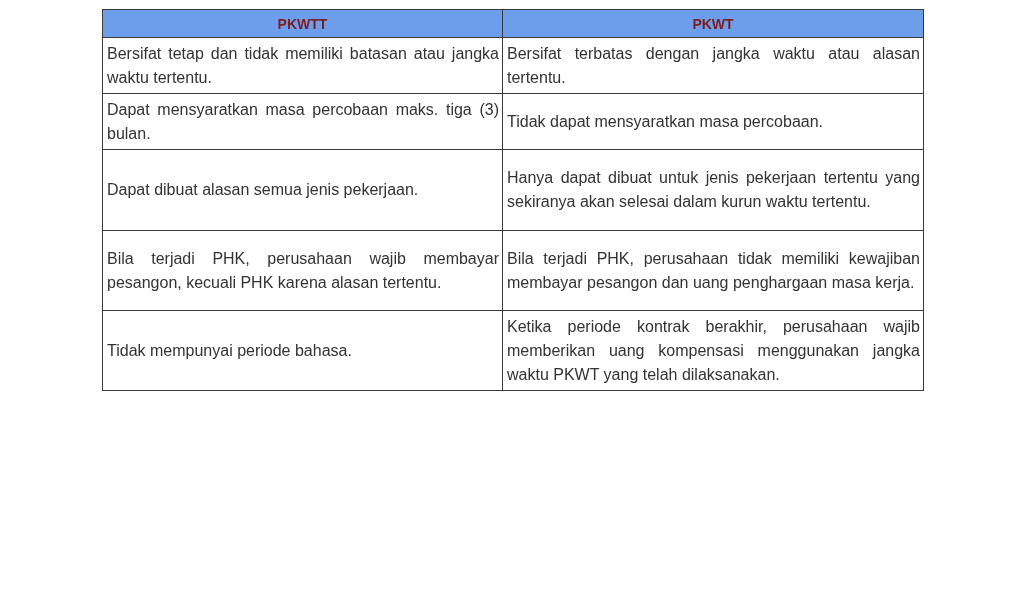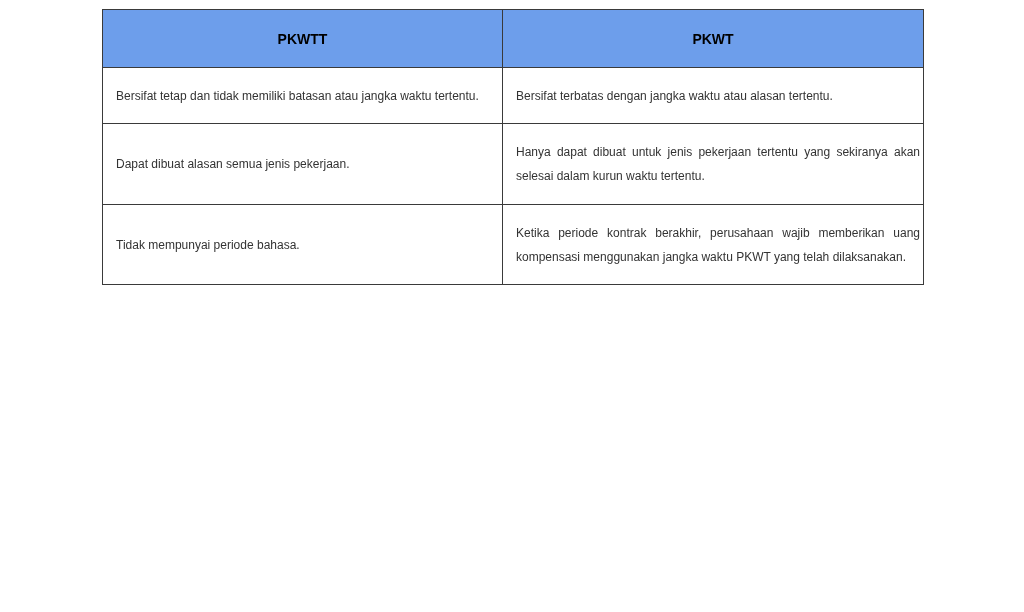--- a/index.html
+++ b/index.html
@@ -1,19 +1,19 @@
 <!DOCTYPE html>
 <html><head>
 <meta charset="utf-8">
 <style>
   html, body { margin:0; padding:0; background:#ffffff; }
   body { width:1024px; height:612px; position:relative; overflow:hidden; font-family:"Liberation Sans", sans-serif; }
   table { position:absolute; left:102px; top:9px; width:821px; border-collapse:collapse; table-layout:fixed; }
-  th, td { border:1.5px solid #3a3a3a; color:#333; font-size:12px; line-height:24px; padding:0 3px 0 13px; text-align:justify; vertical-align:middle; }
-  th { background:#6d9eeb; font-weight:bold; font-size:14px; text-align:center; height:27px; padding:15px; color:#000000; }
+  th, td { border:1.5px solid #3a3a3a; color:#333; font-size:16px; line-height:24px; padding:0 3px 0 4px; text-align:justify; vertical-align:middle; }
+  th { background:#6d9eeb; font-weight:bold; font-size:14px; text-align:center; height:27px; padding:0; color:#7f1d1d; }
   col.c1 { width:400px; } col.c2 { width:421px; }
 </style>
 </head>
 <body>
 
 <table>
   <colgroup>
       <col class="c1">
       <col class="c2">
     </colgroup>
@@ -21,22 +21,30 @@
     <tr>
       <th>PKWTT</th>
       <th>PKWT</th>
     </tr>
   </thead>
   <tbody id="tbody">
       <tr style="height: 56px;">
         <td>Bersifat tetap dan tidak memiliki batasan atau jangka waktu tertentu.</td>
         <td>Bersifat terbatas dengan jangka waktu atau alasan tertentu.</td>
       </tr>
+      <tr style="height: 56px;">
+        <td>Dapat mensyaratkan masa percobaan maks. tiga (3) bulan.</td>
+        <td>Tidak dapat mensyaratkan masa percobaan.</td>
+      </tr>
       <tr style="height: 81px;">
         <td>Dapat dibuat alasan semua jenis pekerjaan.</td>
         <td>Hanya dapat dibuat untuk jenis pekerjaan tertentu yang sekiranya akan selesai dalam kurun waktu tertentu.</td>
+      </tr>
+      <tr style="height: 80px;">
+        <td>Bila terjadi PHK, perusahaan wajib membayar pesangon, kecuali PHK karena alasan tertentu.</td>
+        <td>Bila terjadi PHK, perusahaan tidak memiliki kewajiban membayar pesangon dan uang penghargaan masa kerja.</td>
       </tr>
       <tr style="height: 80px;">
         <td>Tidak mempunyai periode bahasa.</td>
         <td>Ketika periode kontrak berakhir, perusahaan wajib memberikan uang kompensasi menggunakan jangka waktu PKWT yang telah dilaksanakan.</td>
       </tr>
     </tbody>
 </table>
 
 </body></html>

